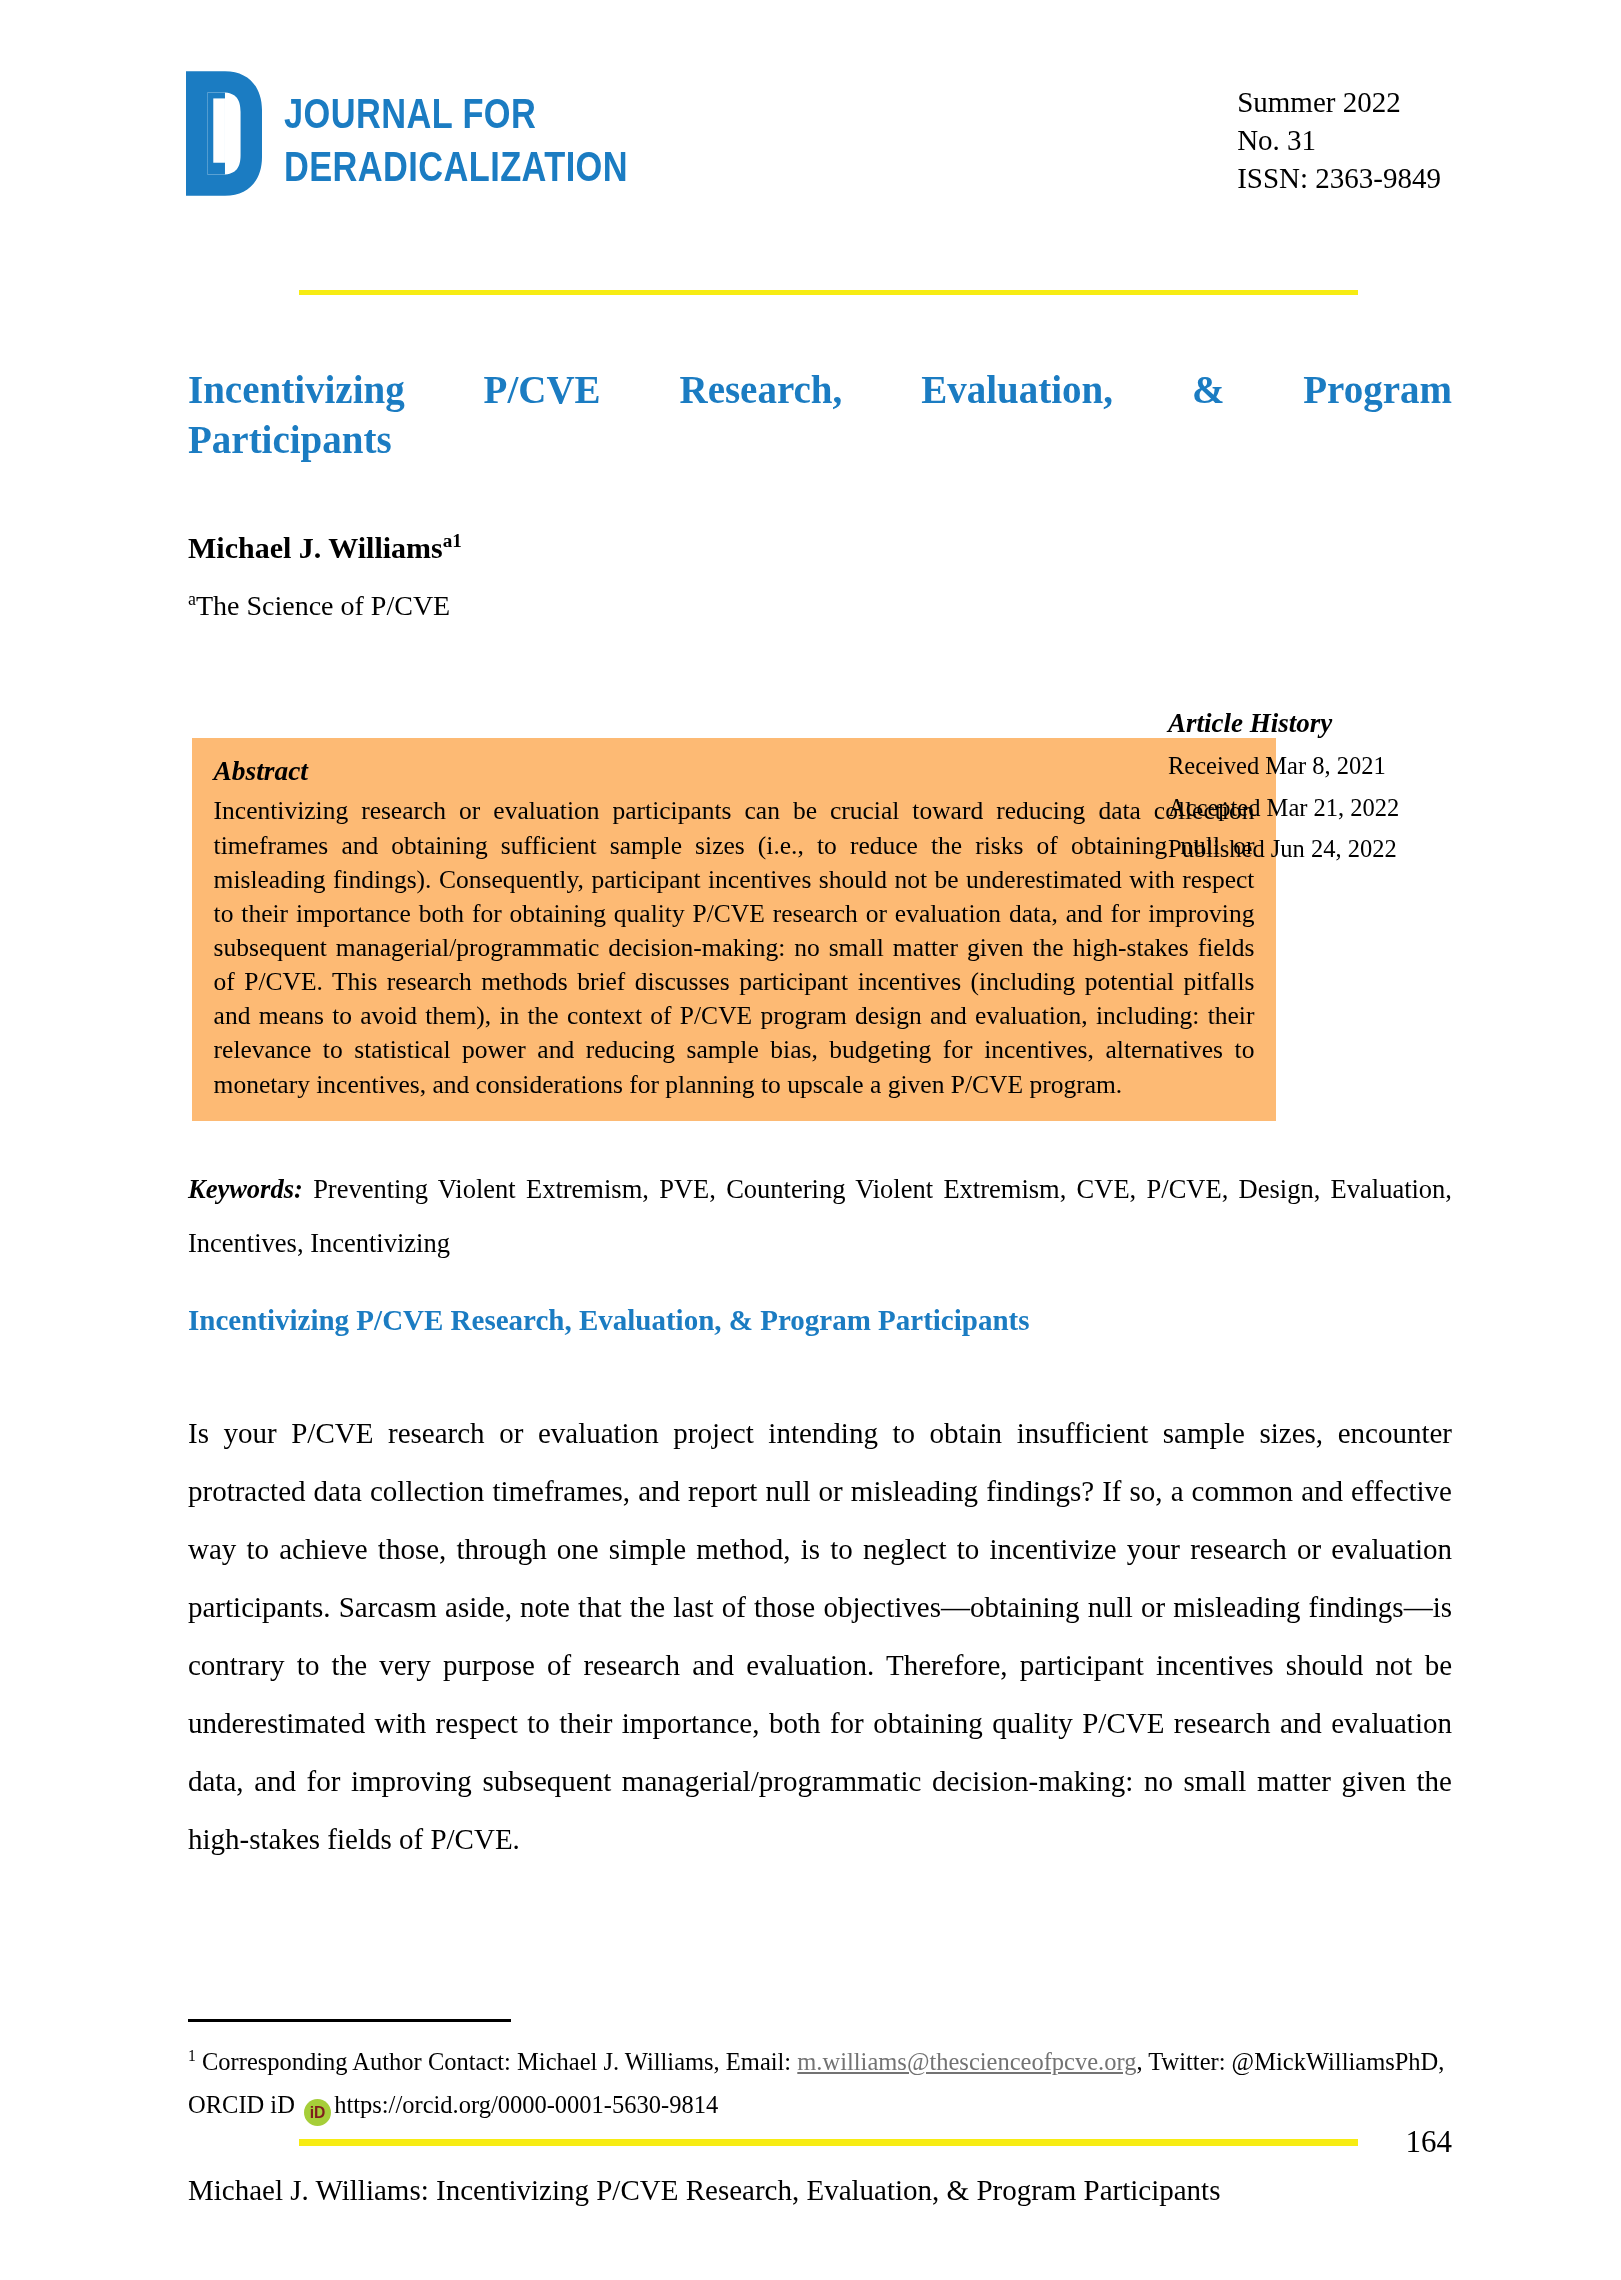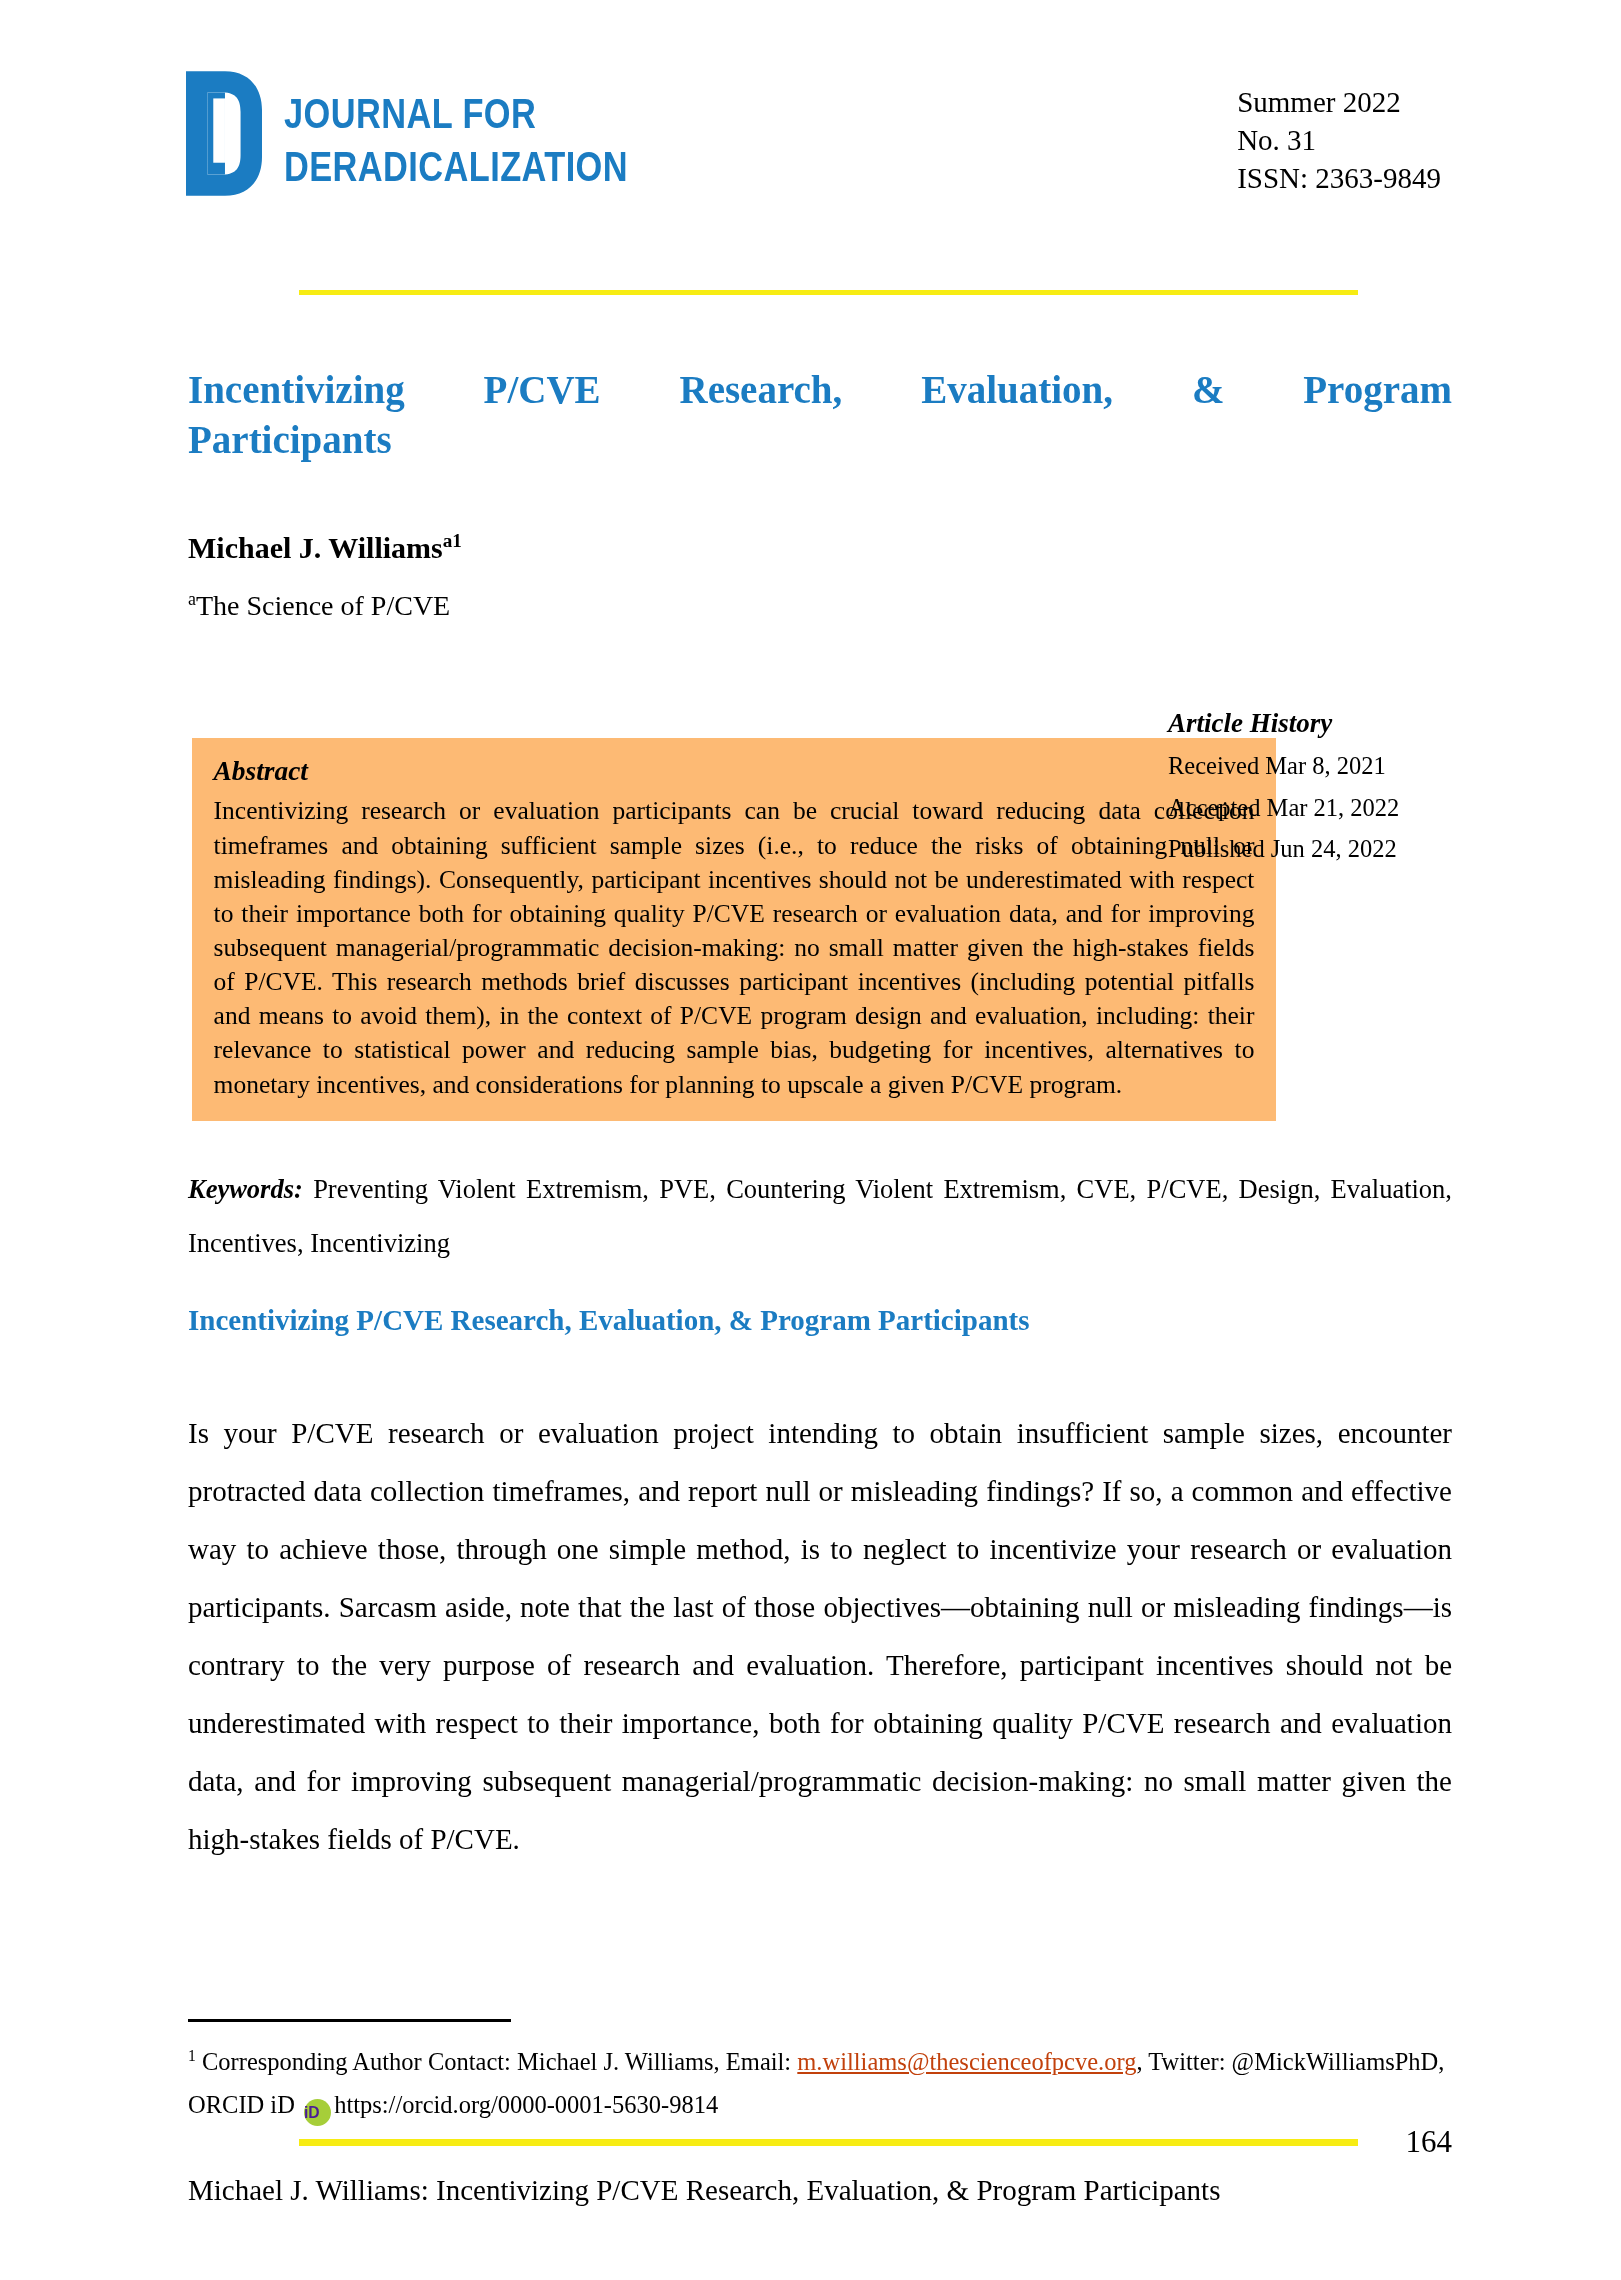--- a/index.html
+++ b/index.html
@@ -206,35 +206,35 @@
   }
   .footnote {
     position: absolute;
     left: 188px;
     top: 2041px;
     width: 1264px;
     font-size: 24.5px;
     line-height: 1.75;
   }
   .footnote a, .footnote .link {
-    color: #c2410c;
+    color: #737373;
     text-decoration: underline;
   }
   .orcid-icon {
     display: inline-block;
     width: 27.4px;
     height: 27.4px;
     border-radius: 50%;
     background: #a6ce39;
-    color: #4c1d95;
+    color: #7f1d1d;
     font-family: "Liberation Sans", "DejaVu Sans", sans-serif;
     font-size: 15.7px;
     font-weight: bold;
     line-height: 27.4px;
-    text-align: left;
+    text-align: center;
     vertical-align: -4.9px;
     margin: 0 2.9px;
   }
 
   
   .rule-yellow-bottom {
     position: absolute;
     left: 299px;
     top: 2139px;
     width: 1059px;

